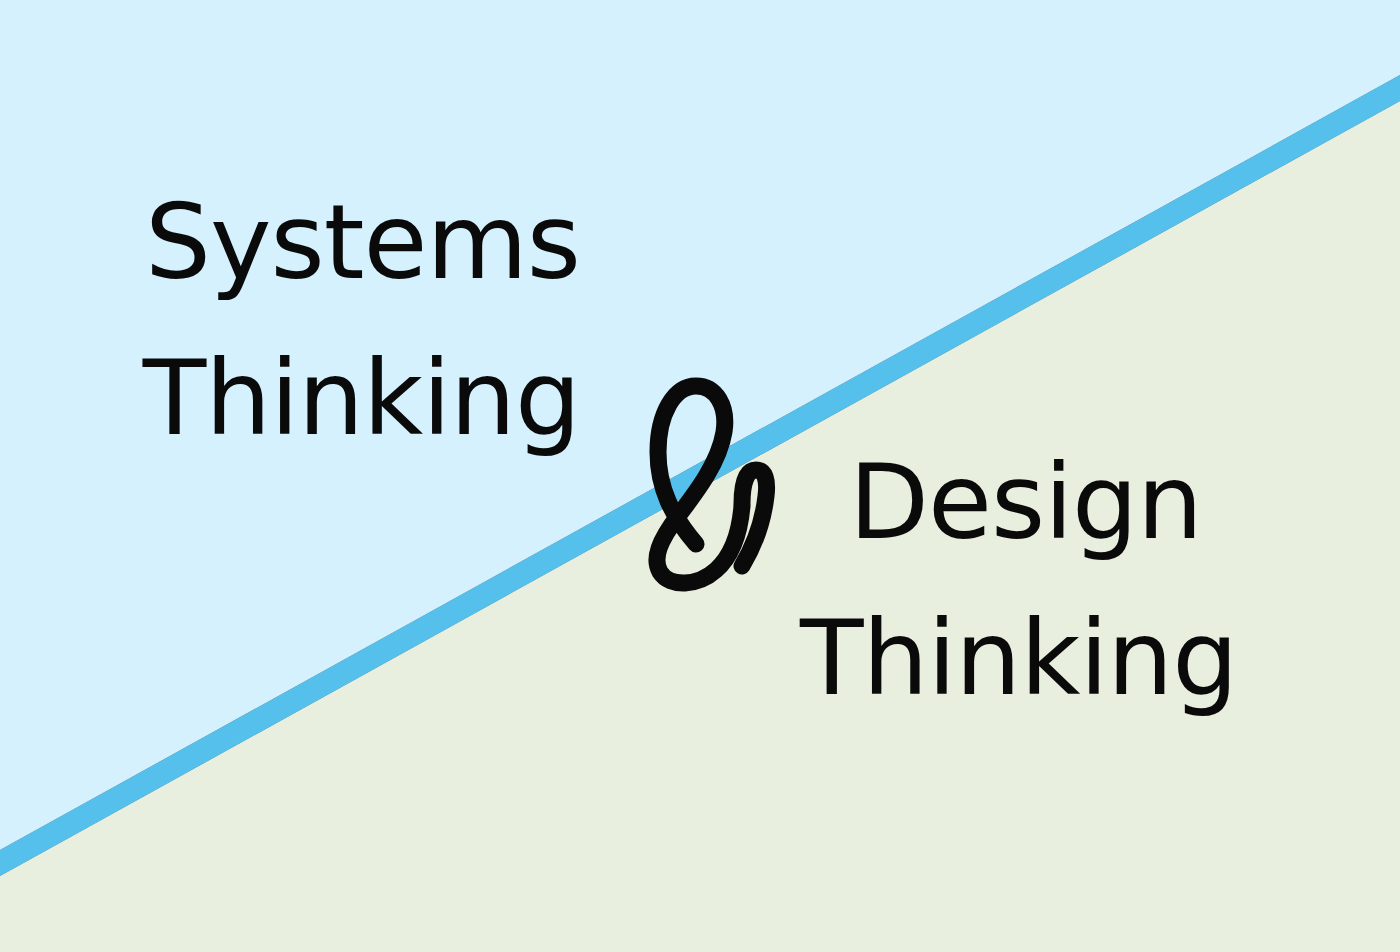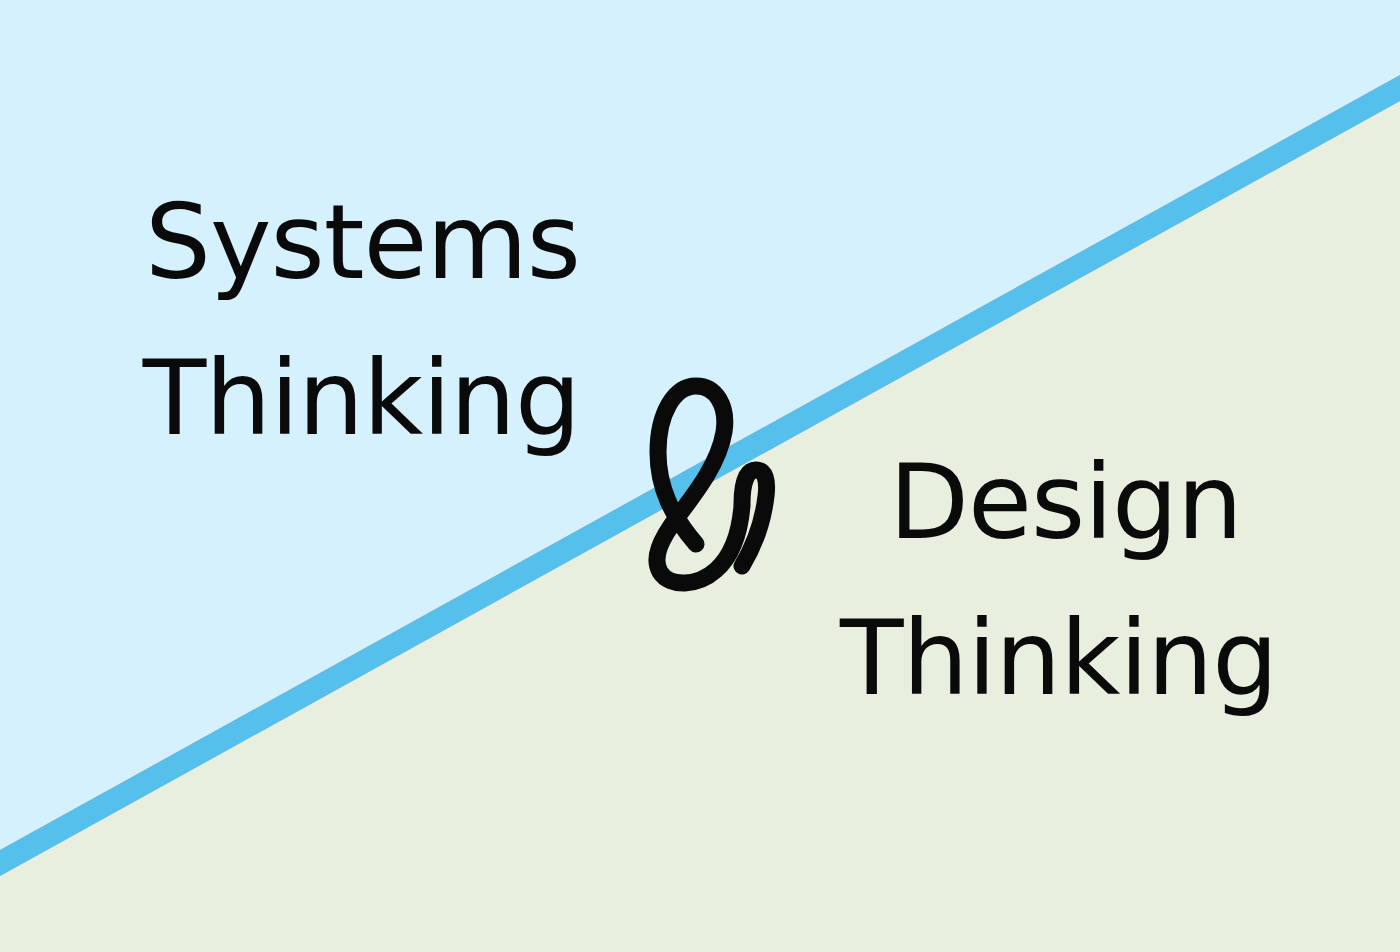--- a/index.html
+++ b/index.html
@@ -12,21 +12,21 @@
     background: #ffffff;
     font-family: "DejaVu Sans", sans-serif;
   }
 
   
   .stage {
     position: relative;
     width: 1400px;
     height: 952px;
     overflow: hidden;
-    background: #fca5a5;
+    background: #737373;
   }
 
   
   .half {
     position: absolute;
     inset: 0;
     width: 100%;
     height: 100%;
   }
 
@@ -76,21 +76,21 @@
     width: 460px;
     text-align: right;
   }
 
   .block-left .line-1 {
     margin-bottom: 52px;
   }
 
   
   .block-right {
-    left: 840px;
+    left: 800px;
     top: 450px;
     width: 430px;
     text-align: right;
   }
 
   .block-right .line-1 {
     margin-bottom: 52px;
     padding-right: 28px;
   }
 

